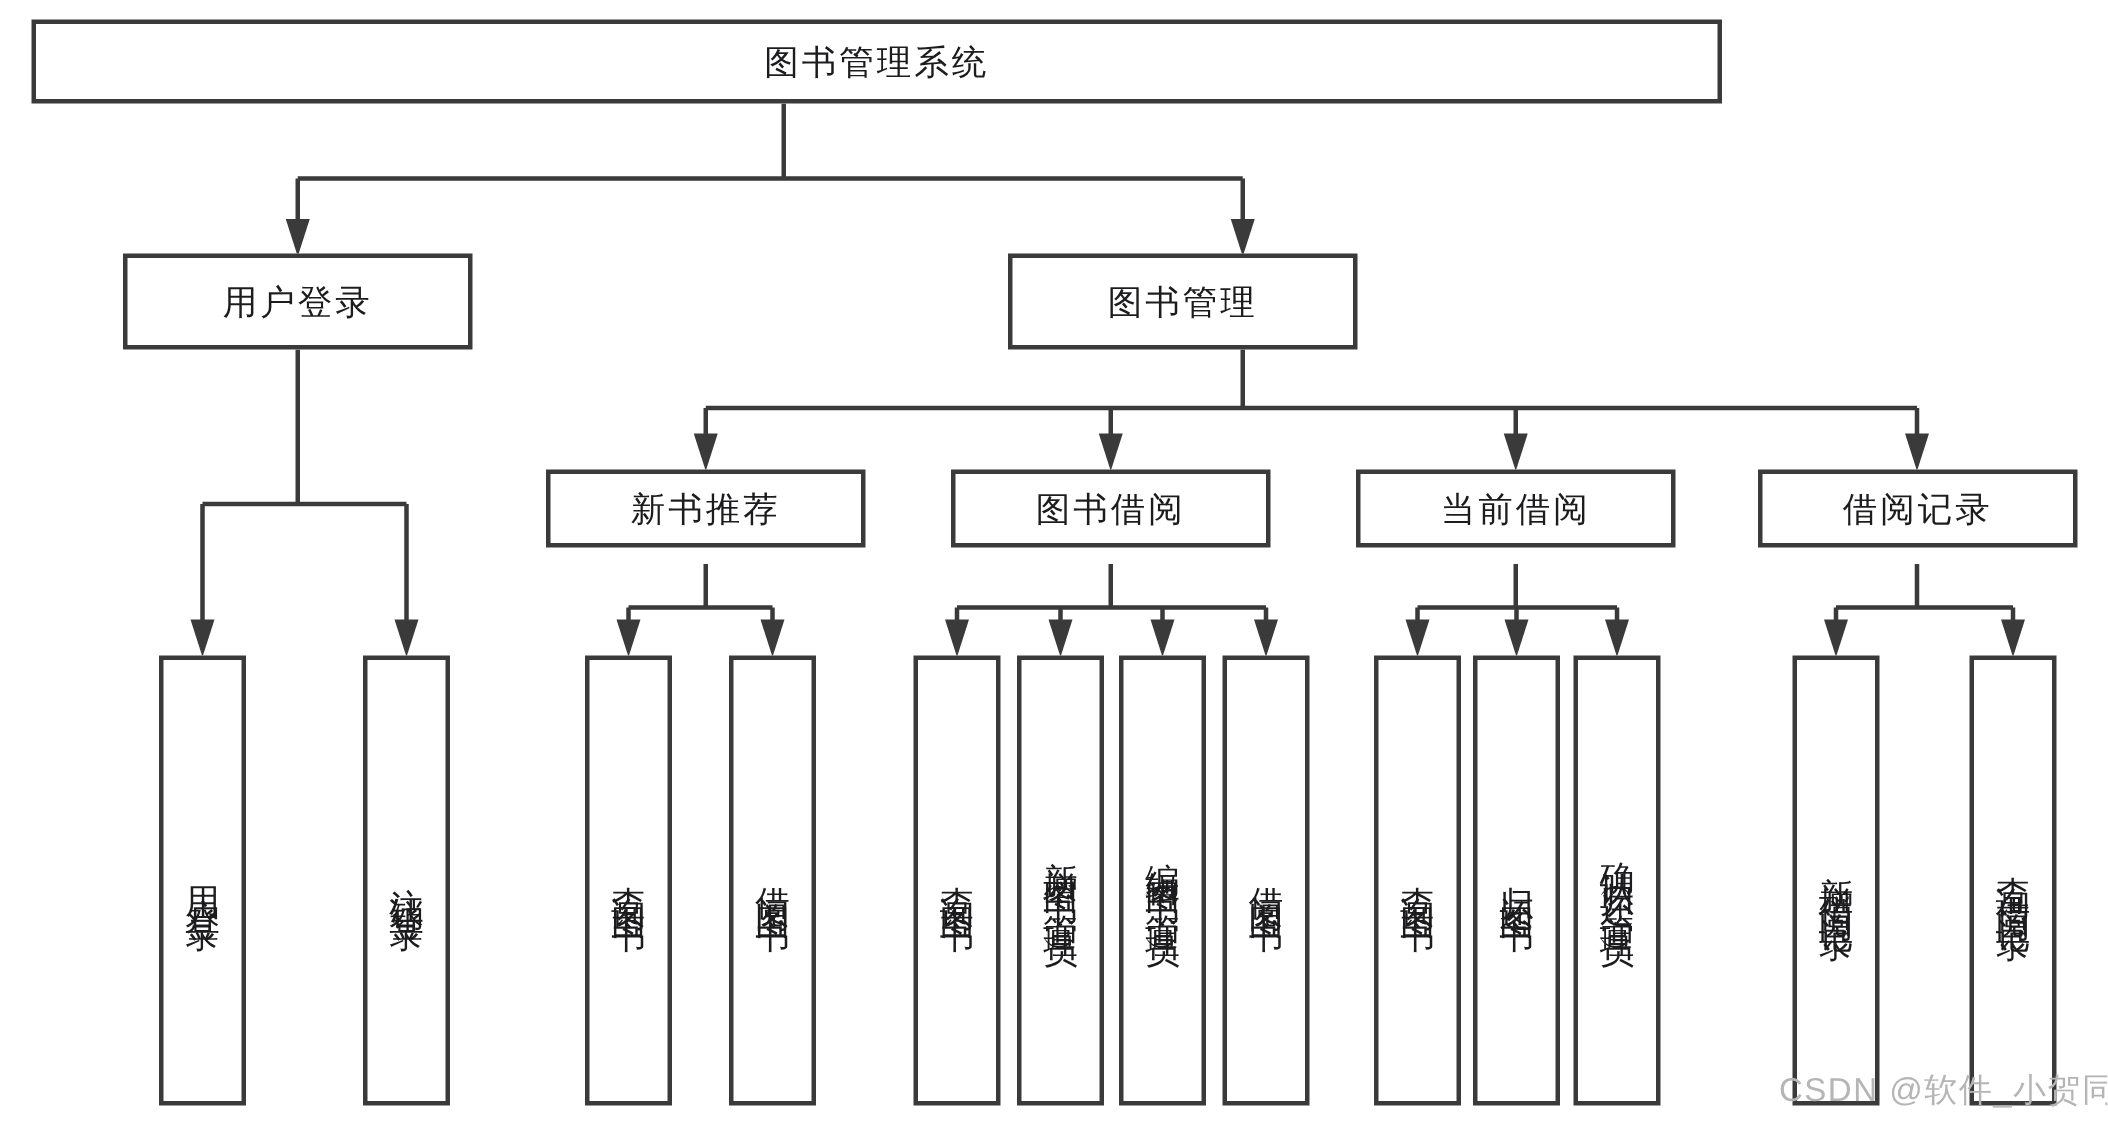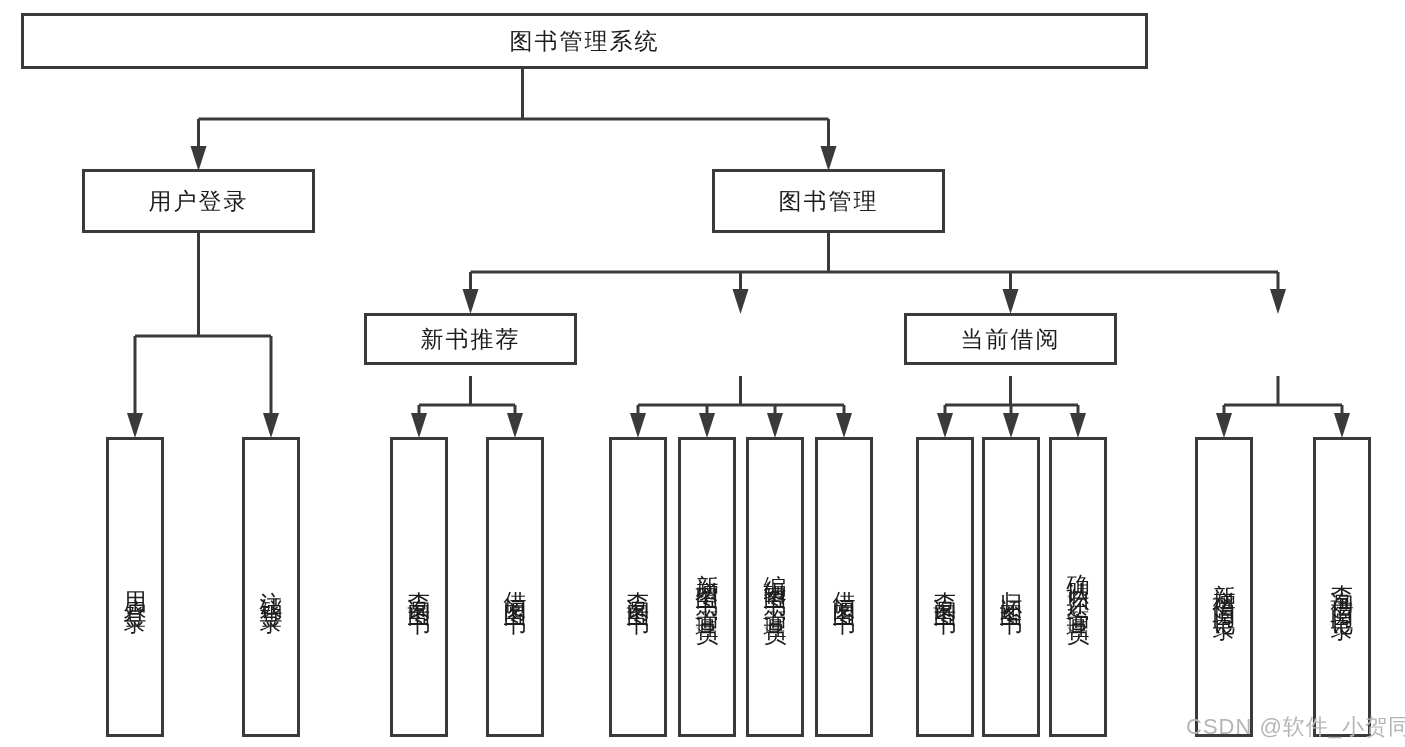--- a/index.html
+++ b/index.html
@@ -18,21 +18,21 @@
   .wires path{fill:none;stroke:var(--line);stroke-width:3;}
   .wires polygon{fill:var(--line);stroke:none;}
   .node{
     position:absolute;box-sizing:border-box;border:3px solid var(--line);
     background:var(--bg);display:flex;align-items:center;justify-content:center;
   }
   .hlabel{font-size:23px;letter-spacing:2px;white-space:nowrap;}
   .root{left:21px;top:13px;width:1127px;height:56px;}
   .l2{top:169px;width:233px;height:64px;}
   .l2a{left:82px;}
-  .l2b{left:712px;}
+  .l2b{left:672px;}
   .l3{top:313px;width:213px;height:52px;}
   .l3a{left:364px;}
   .l3b{left:634px;}
   .l3c{left:904px;}
   .l3d{left:1172px;}
   .leaf{top:437px;width:58px;height:300px;}
   .vlabel{
     writing-mode:vertical-rl;text-orientation:mixed;
     font-size:23px;letter-spacing:7px;line-height:1;white-space:nowrap;
   }
@@ -96,22 +96,28 @@
   <div class="node l2 l2a">
     <span class="hlabel">用户登录</span>
   </div>
   <div class="node l2 l2b">
     <span class="hlabel">图书管理</span>
   </div>
 
   <div class="node l3 l3a">
     <span class="hlabel">新书推荐</span>
   </div>
+  <div class="node l3 l3b">
+    <span class="hlabel">图书借阅</span>
+  </div>
   <div class="node l3 l3c">
     <span class="hlabel">当前借阅</span>
+  </div>
+  <div class="node l3 l3d">
+    <span class="hlabel">借阅记录</span>
   </div>
 
   <div class="node leaf leaf1">
     <span class="vlabel">用户登录</span>
   </div>
   <div class="node leaf leaf2">
     <span class="vlabel">注销登录</span>
   </div>
 
   <div class="node leaf leaf3">

